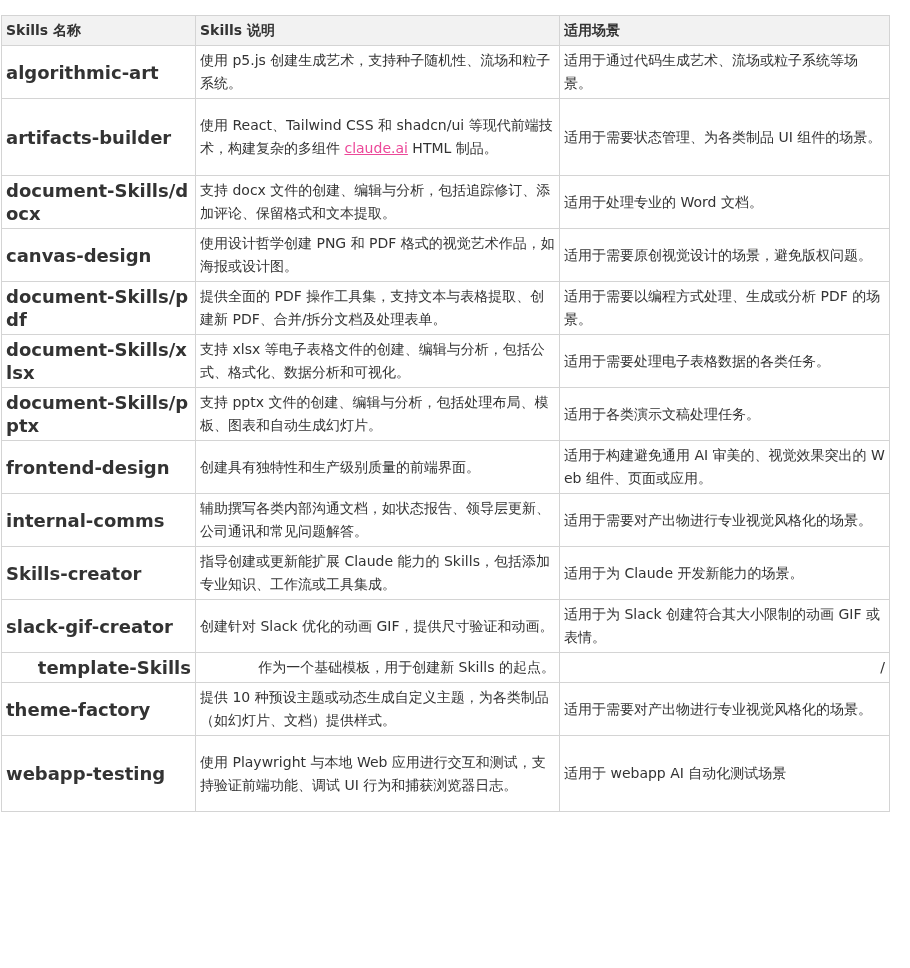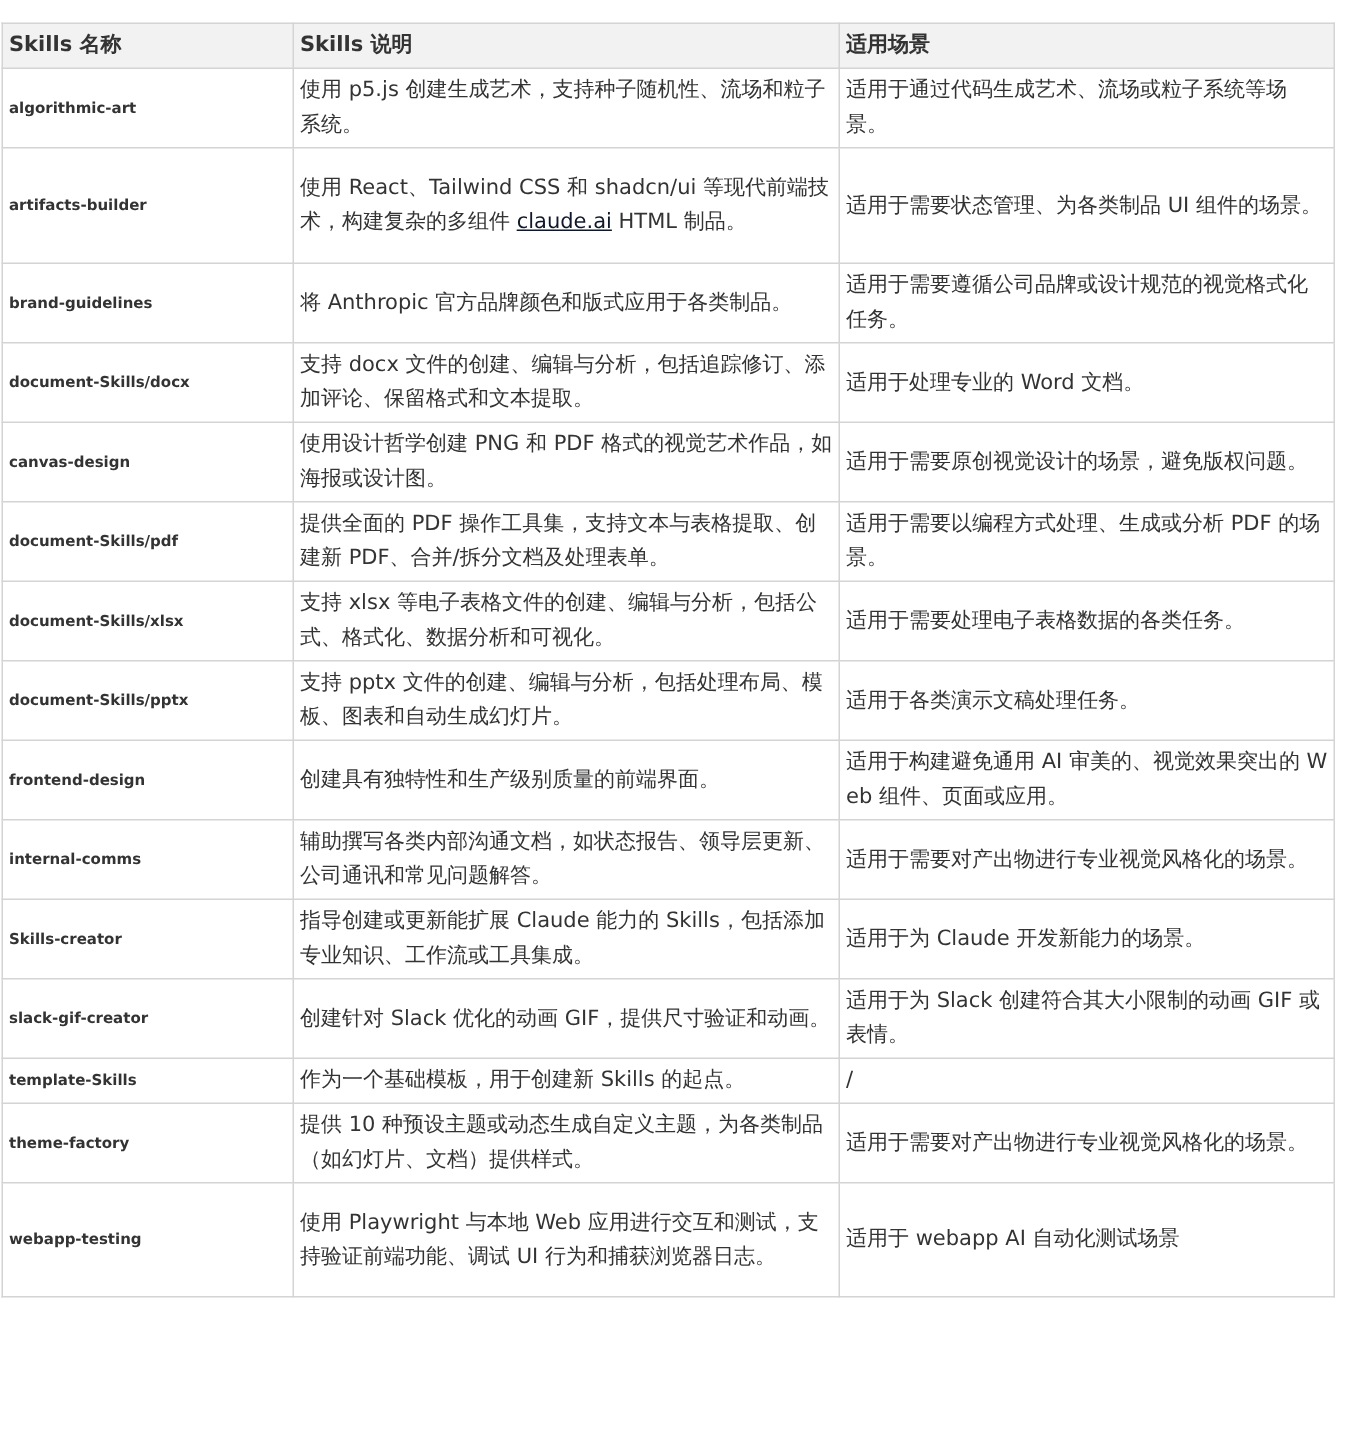--- a/index.html
+++ b/index.html
@@ -7,29 +7,29 @@
   table.skills {
     position: absolute; left: 1px; top: 15px;
     width: 888px; border-collapse: collapse; table-layout: fixed;
     font-size: 14px; line-height: 23px;
   }
   table.skills th, table.skills td {
     border: 1px solid #d4d4d4; padding: 3px 4px 3px 4px; vertical-align: middle; text-align: left;
     word-break: break-all;
   }
   table.skills th { background: #f2f2f2; font-weight: bold; height: 23px; }
-  table.skills td.name { font-weight: bold; font-size: 10px; }
+  table.skills td.name { font-weight: bold; font-size: 18px; }
   col.c1 { width: 194px; }
   col.c2 { width: 364px; }
   col.c3 { width: 330px; }
-  a.link { color: #0f172a; text-decoration: underline; }
+  a.link { color: #ec4899; text-decoration: underline; }
   tr.r2 td { height: 70px; }
   tr.r1 td { height: 46px; }
   tr.r3 td { height: 69px; }
-  tr.short td { height: 23px; }
+  tr.short td { height: 23px; text-align: right; }
 </style>
 </head>
 <body>
 
 <table class="skills">
   <colgroup>
       <col class="c1">
       <col class="c2">
       <col class="c3">
     </colgroup>
@@ -43,25 +43,20 @@
   <tbody>
     <tr class="r1">
       <td class="name">algorithmic-art</td>
       <td>使用 p5.js 创建生成艺术，支持种子随机性、流场和粒子系统。</td>
       <td>适用于通过代码生成艺术、流场或粒子系统等场景。</td>
     </tr>
     <tr class="r2">
       <td class="name">artifacts-builder</td>
       <td><span>使用 React、Tailwind CSS 和 shadcn/ui 等现代前端技术，构建复杂的多组件 </span><a class="link">claude.ai</a><span> HTML 制品。</span></td>
       <td>适用于需要状态管理、为各类制品 UI 组件的场景。</td>
-    </tr>
-    <tr class="r1">
-      <td class="name">brand-guidelines</td>
-      <td>将 Anthropic 官方品牌颜色和版式应用于各类制品。</td>
-      <td>适用于需要遵循公司品牌或设计规范的视觉格式化任务。</td>
     </tr>
     <tr class="r1">
       <td class="name">document-Skills/docx</td>
       <td>支持 docx 文件的创建、编辑与分析，包括追踪修订、添加评论、保留格式和文本提取。</td>
       <td>适用于处理专业的 Word 文档。</td>
     </tr>
     <tr class="r1">
       <td class="name">canvas-design</td>
       <td>使用设计哲学创建 PNG 和 PDF 格式的视觉艺术作品，如海报或设计图。</td>
       <td>适用于需要原创视觉设计的场景，避免版权问题。</td>

